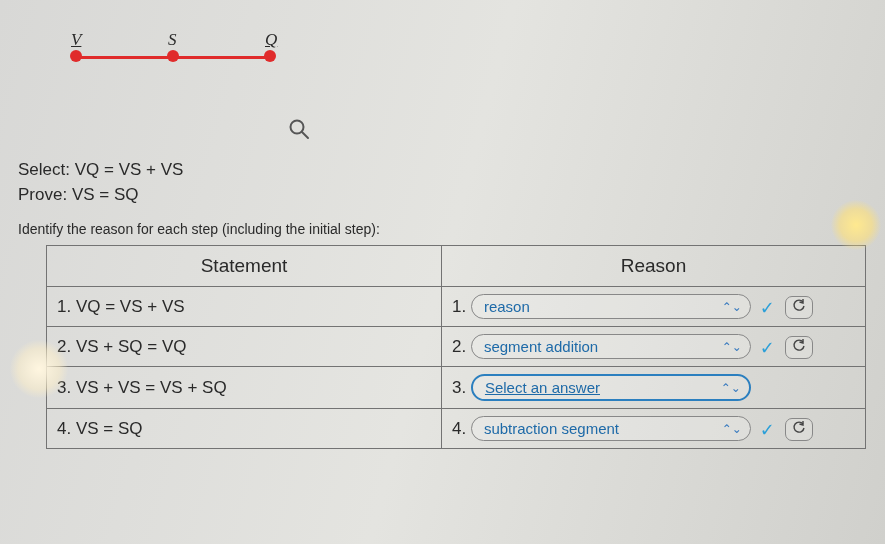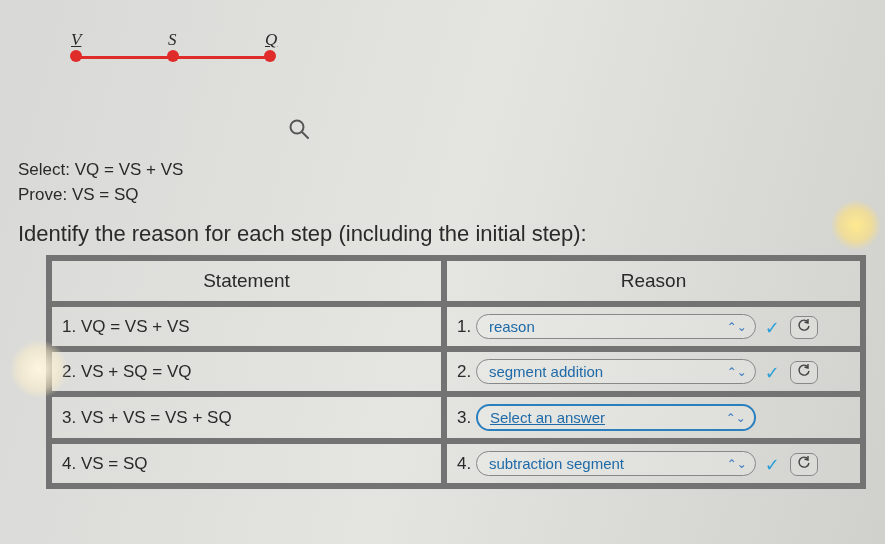--- a/index.html
+++ b/index.html
@@ -51,31 +51,31 @@
     font-size: 22px;
     color: #555;
   }
   .given {
     margin-top: 70px;
     font-size: 17px;
     line-height: 1.45;
   }
   .instr {
     margin-top: 14px;
-    font-size: 22px;
+    font-size: 14px;
   }
   table.proof {
     border-collapse: collapse;
     margin-top: 8px;
     margin-left: 28px;
     width: 820px;
     background: rgba(255,255,255,0.04);
   }
   table.proof th, table.proof td {
-    border: 6px solid #737373;
+    border: 1px solid #737373;
     padding: 7px 10px;
     font-size: 17px;
     vertical-align: middle;
   }
   table.proof th {
     font-weight: normal;
     text-align: center;
     padding: 9px 10px;
     font-size: 19px;
   }

